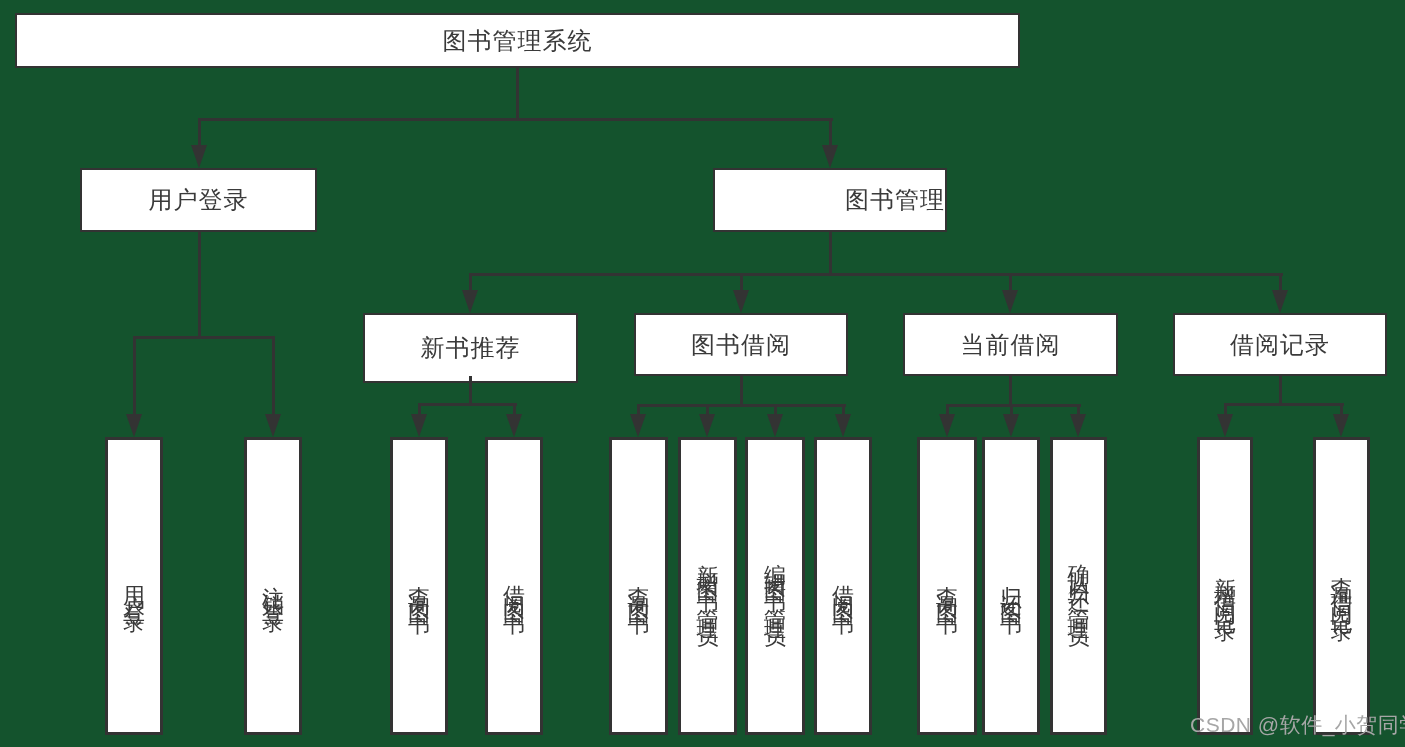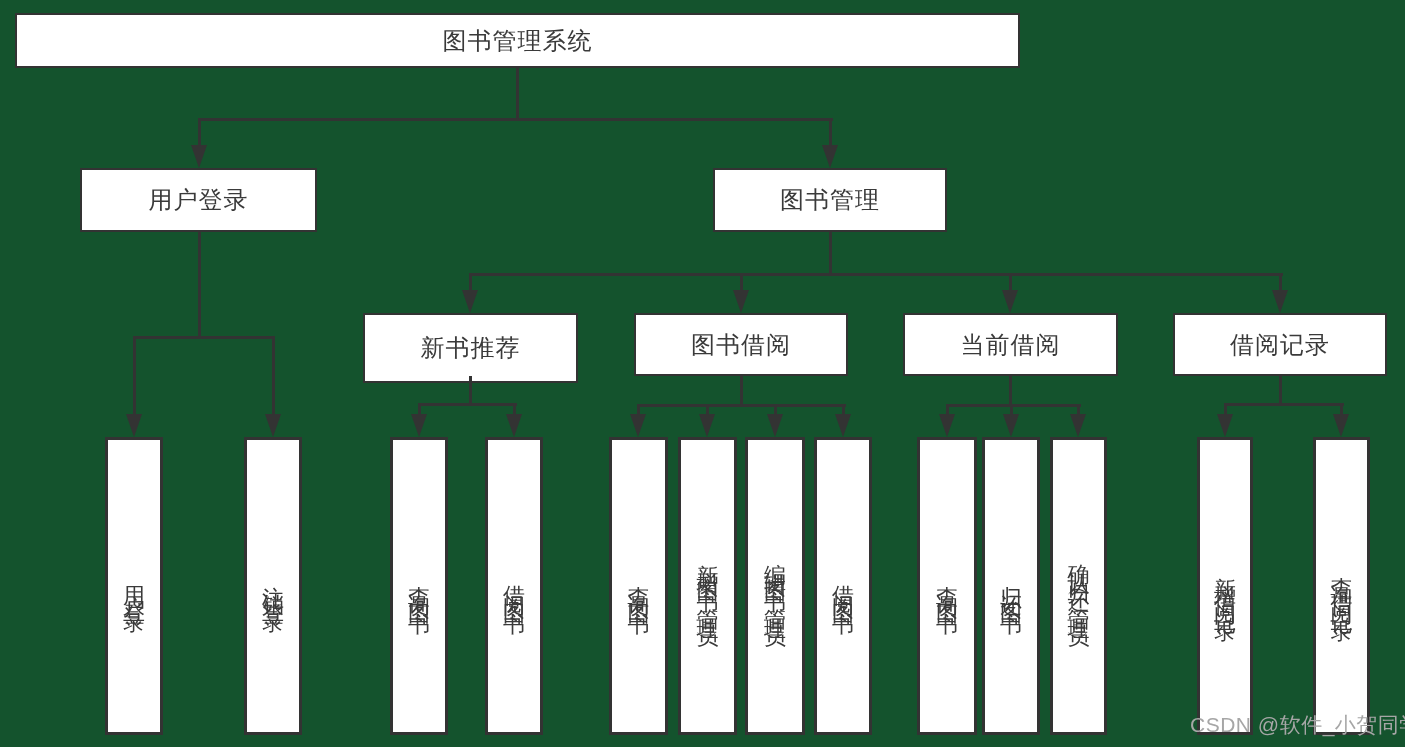--- a/index.html
+++ b/index.html
@@ -57,21 +57,21 @@
 <div id="canvas">
 
   <div class="box root" style="left:15px;top:13px;width:1005px;height:55px;">
     <span>图书管理系统</span>
   </div>
 
   <div class="box" style="left:80px;top:168px;width:237px;height:64px;">
     <span>用户登录</span>
   </div>
 
-  <div class="box" style="left:713px;top:168px;width:234px;height:64px;">
+  <div class="box" style="left:713px;top:168px;width:234px;height:64px;justify-content:flex-end;">
     <span>图书管理</span>
   </div>
 
   <div class="box" style="left:363px;top:313px;width:215px;height:70px;">
     <span>新书推荐</span>
   </div>
 
   <div class="box" style="left:903px;top:313px;width:215px;height:63px;">
     <span>当前借阅</span>
   </div>

